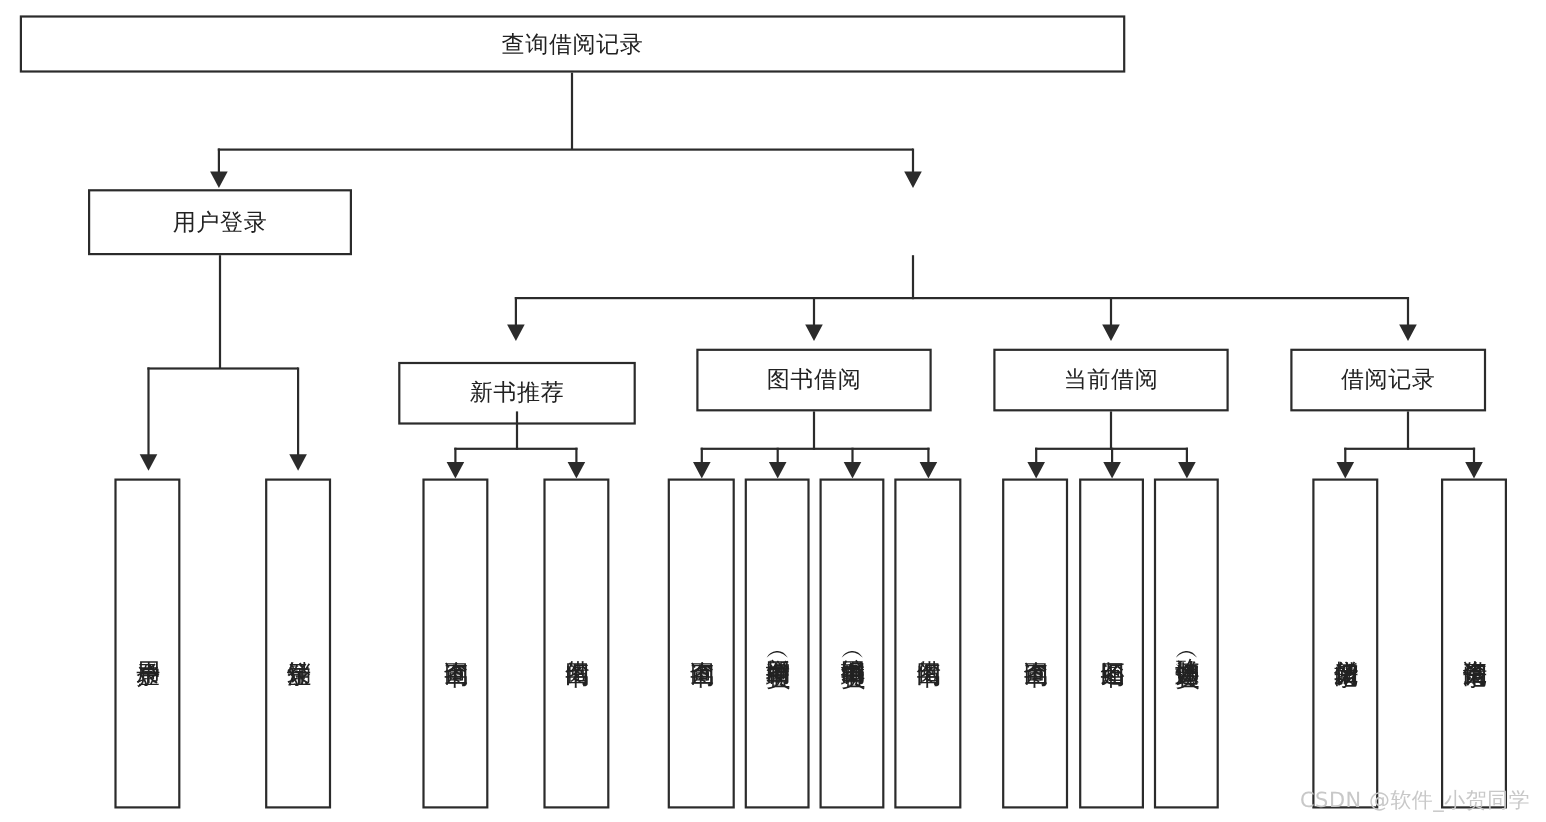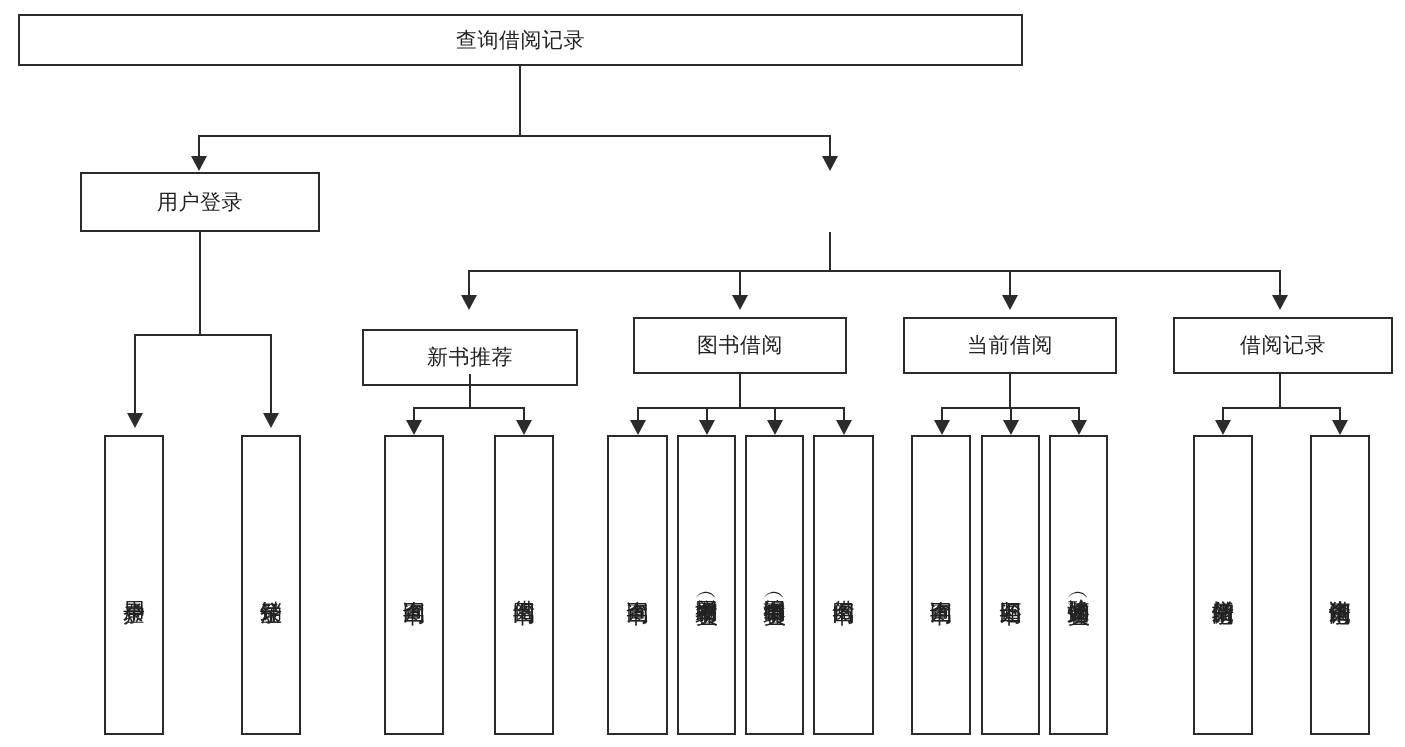--- a/index.html
+++ b/index.html
@@ -121,21 +121,21 @@
 
   <div class="node horiz" style="left:362px; top:317px; width:216px; height:57px;margin-top:12px;">
     <span class="label">新书推荐</span>
   </div>
   <div class="node horiz" style="left:633px; top:317px; width:214px; height:57px;">
     <span class="label">图书借阅</span>
   </div>
   <div class="node horiz" style="left:903px; top:317px; width:214px; height:57px;">
     <span class="label">当前借阅</span>
   </div>
-  <div class="node horiz" style="left:1173px; top:317px; width:220px; height:57px;text-align:right;">
+  <div class="node horiz" style="left:1173px; top:317px; width:178px; height:57px;text-align:right;">
     <span class="label">借阅记录</span>
   </div>
 
   <div class="vline" style="left:469px; top:374px; height:35px;"></div>
   <div class="hline" style="left:413px; top:407px; width:112px;"></div>
   <div class="vline" style="left:413px; top:407px; height:15px;"></div>
   <div class="arrow" style="left:406px; top:420px;"></div>
   <div class="vline" style="left:523px; top:407px; height:15px;"></div>
   <div class="arrow" style="left:516px; top:420px;"></div>
 
@@ -203,14 +203,15 @@
     <span class="label">确认归还（管理员）</span>
   </div>
 
   <div class="node vert" style="left:1193px; top:435px; width:60px; height:300px;">
     <span class="label">新增借阅记录</span>
   </div>
   <div class="node vert" style="left:1310px; top:435px; width:60px; height:300px;">
     <span class="label">查询借阅记录</span>
   </div>
 
+  <div id="watermark">CSDN @软件_小贺同学</div>
 
 </div>
 
 </body></html>

